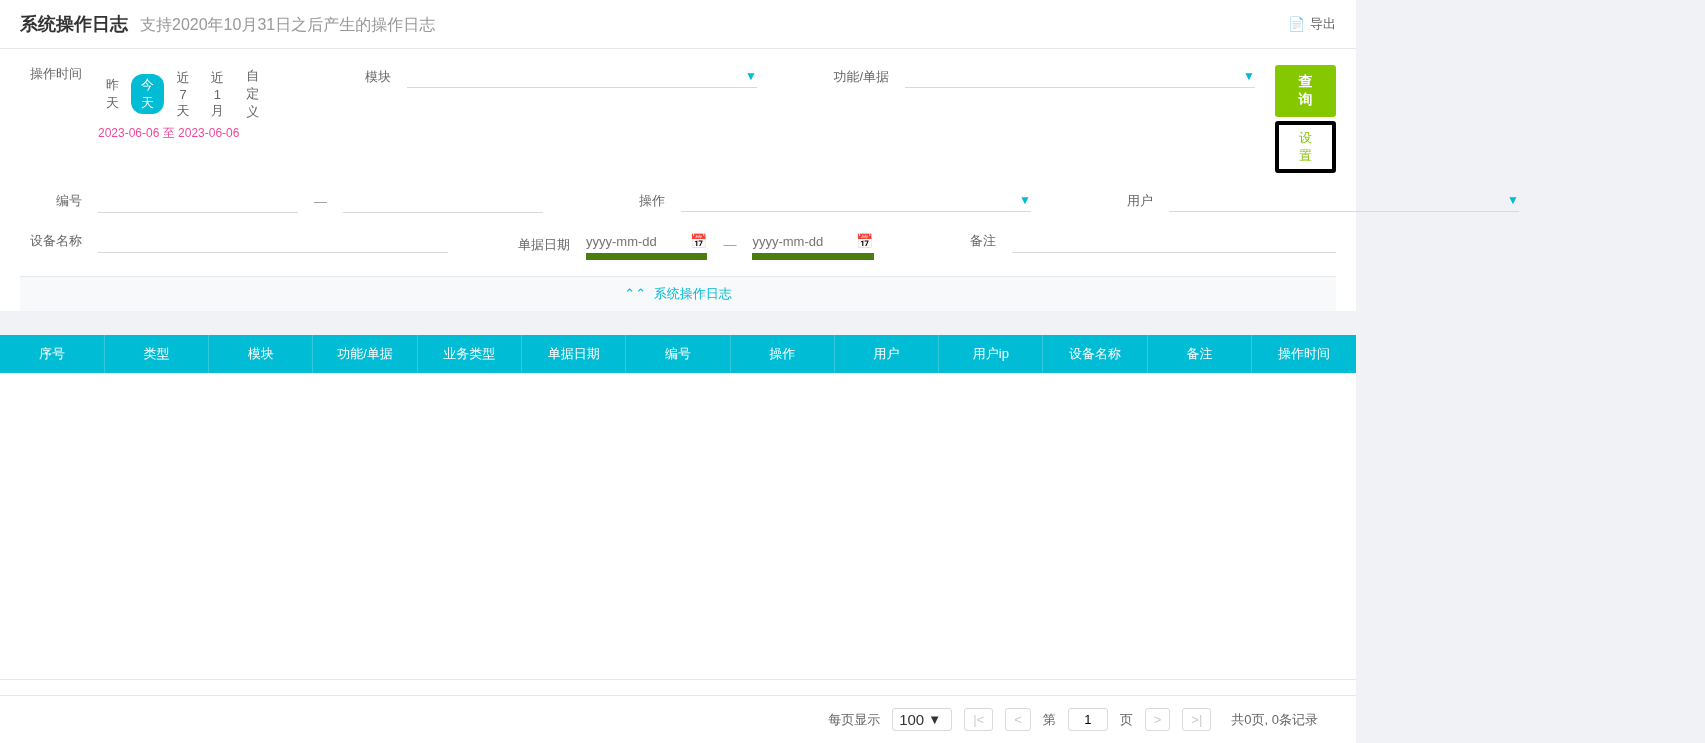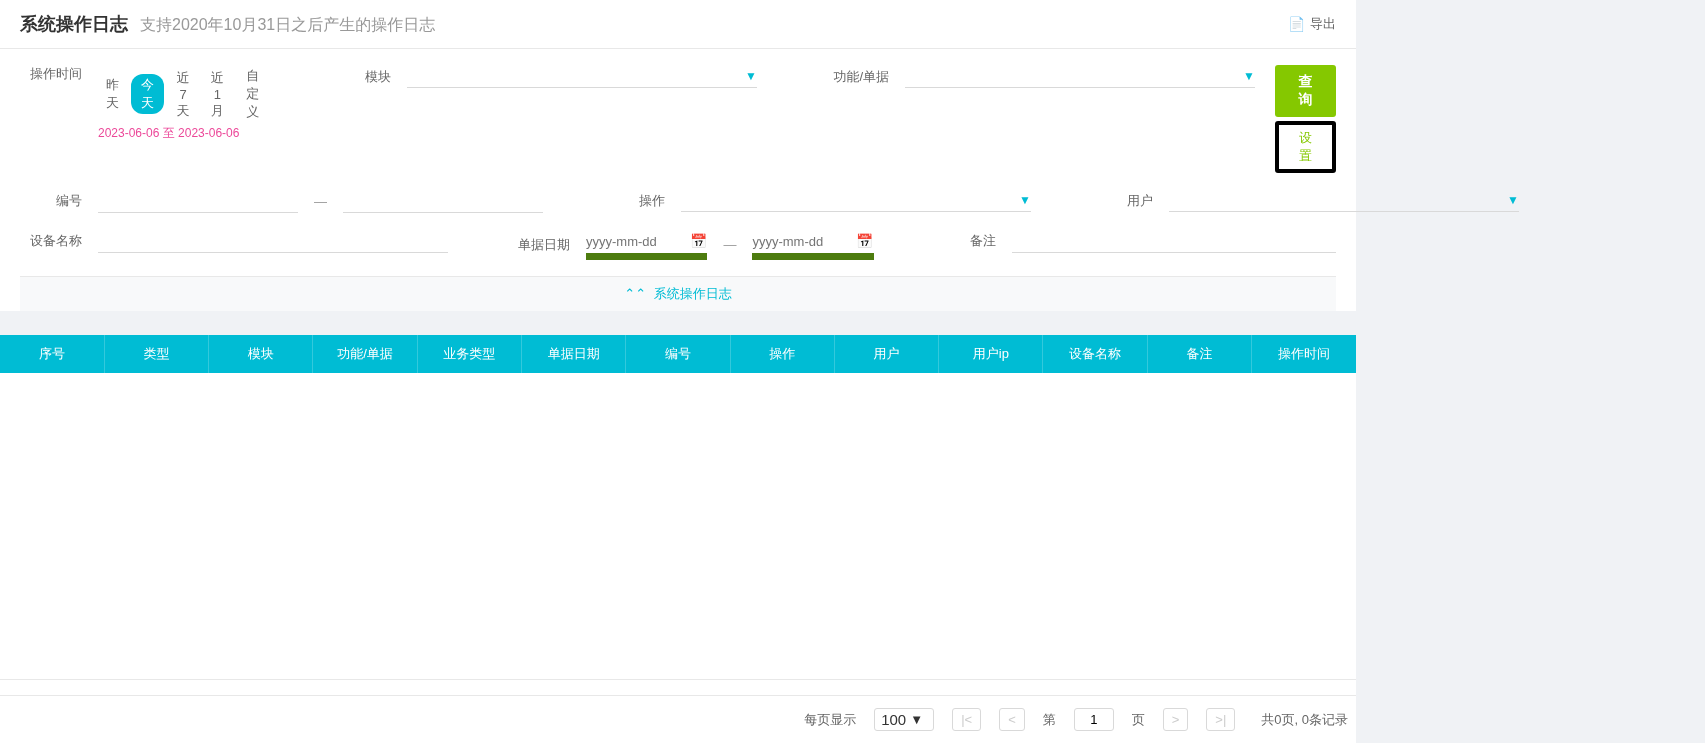--- a/index.html
+++ b/index.html
@@ -48,21 +48,21 @@
     .data-table thead th { color: #fff; padding: 10px 8px; text-align: center; font-weight: normal; font-size: 13px; border-right: 1px solid rgba(255,255,255,0.2); white-space: nowrap; }
     .data-table thead th:last-child { border-right: none; }
     .data-table tbody tr:nth-child(even) { background: #f9fafb; }
     .data-table tbody td { padding: 10px 8px; text-align: center; border-bottom: 1px solid #f0f0f0; color: #333; font-size: 13px; }
 
     
     .scroll-area { background: #fff; height: 16px; border-top: 1px solid #e8e8e8; overflow-x: auto; }
     .scroll-inner { width: 3000px; height: 1px; }
 
     
-    .pagination-bar { background: #fff; padding: 12px 8px; display: flex; align-items: center; justify-content: flex-end; gap: 18px; border-top: 1px solid #e8e8e8; }
+    .pagination-bar { background: #fff; padding: 12px 38px; display: flex; align-items: center; justify-content: flex-end; gap: 12px; border-top: 1px solid #e8e8e8; }
     .page-size-label { color: #666; }
     .page-size-select { display: flex; align-items: center; border: 1px solid #d9d9d9; border-radius: 3px; padding: 2px 6px; cursor: pointer; gap: 4px; min-width: 60px; }
     .page-size-val { font-size: 15px; }
     .page-nav-btn { border: 1px solid #d9d9d9; background: #fff; padding: 3px 8px; cursor: pointer; border-radius: 3px; color: #666; font-size: 13px; }
     .page-nav-btn:disabled, .page-nav-btn.disabled { color: #ccc; cursor: not-allowed; }
     .page-label { color: #666; }
     .page-number-input { border: 1px solid #d9d9d9; border-radius: 3px; width: 40px; text-align: center; padding: 3px 4px; font-size: 13px; }
     .page-unit { color: #666; }
     .total-info { color: #666; margin-left: 8px; }
 

